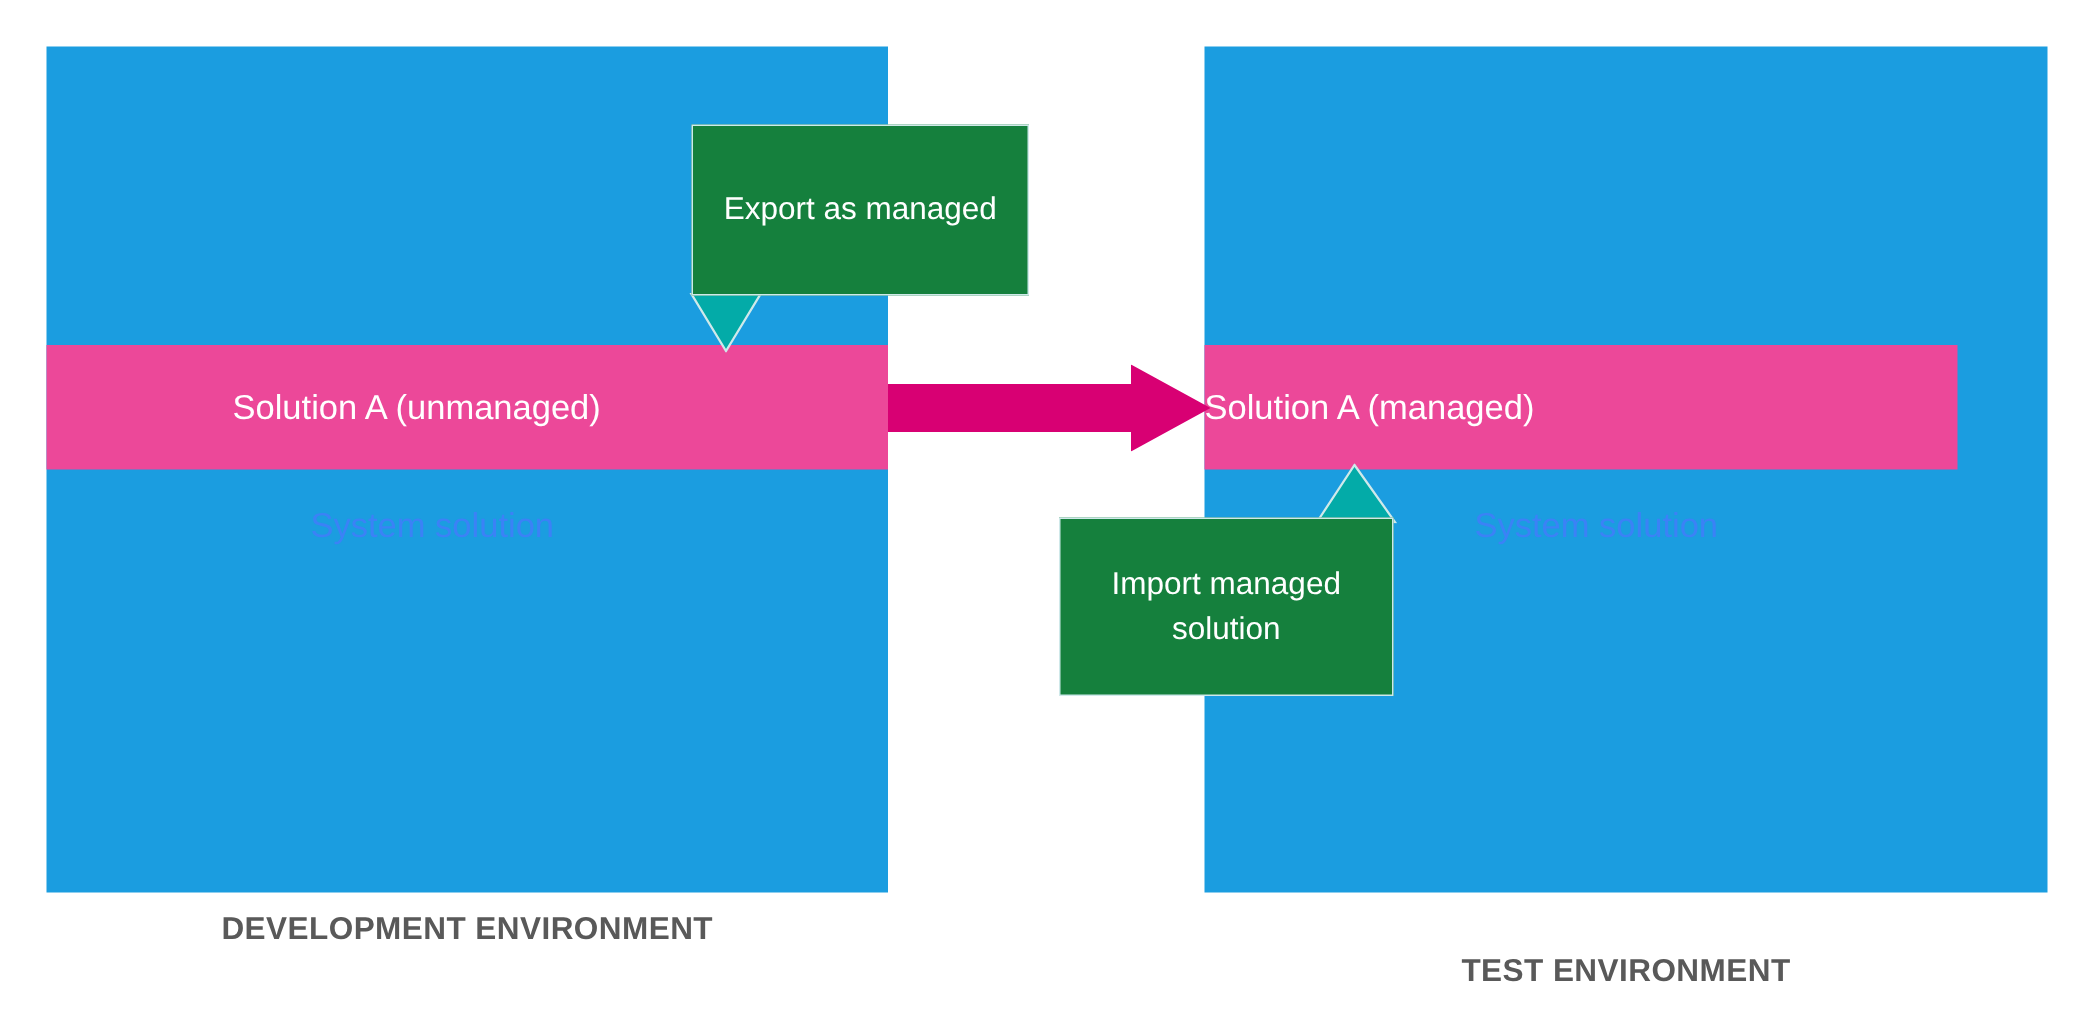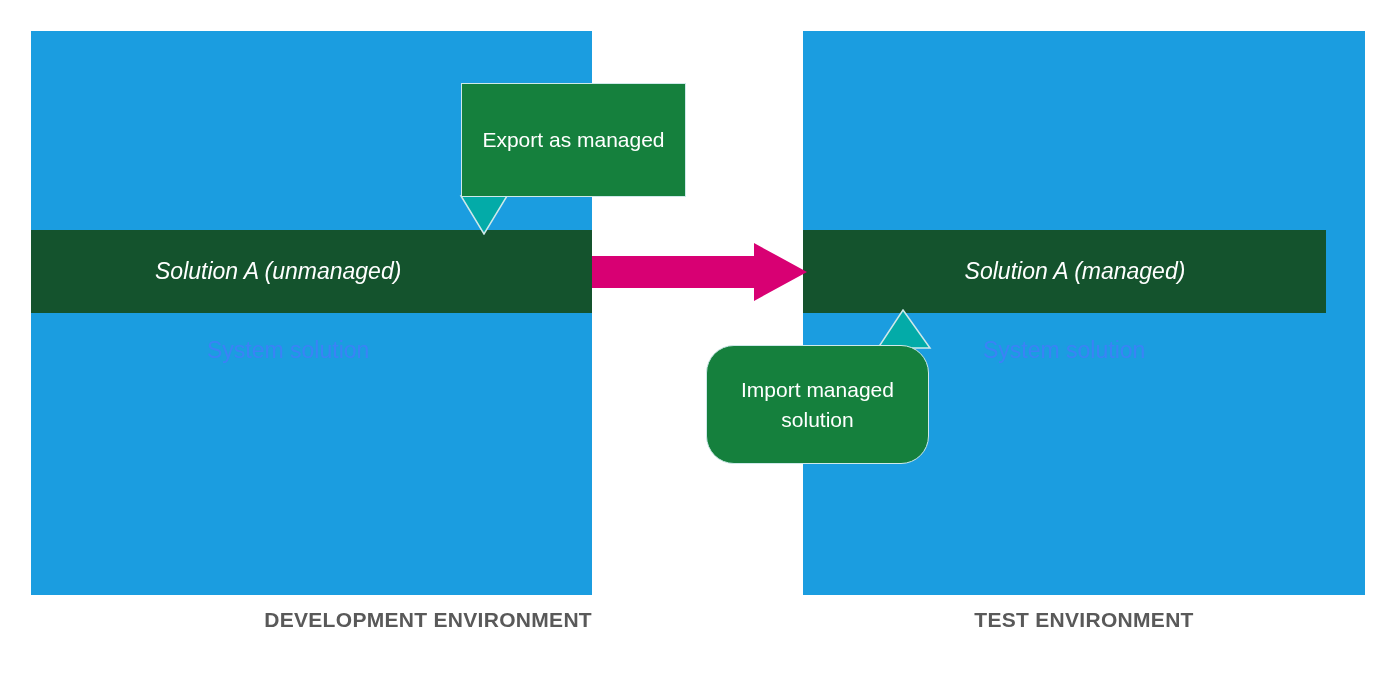--- a/index.html
+++ b/index.html
@@ -22,39 +22,36 @@
   .env-panel {
     position: absolute;
     background: #1B9DE0;
   }
   #dev-panel  { left: 31px;  top: 31px; width: 561px; height: 564px; }
   #test-panel { left: 803px; top: 31px; width: 562px; height: 564px; }
 
   
   .solution-bar {
     position: absolute;
-    background: #14532d;
+    background: #ec4899;
     display: flex;
     align-items: center;
     color: #ffffff;
     font-size: 23px;
     font-weight: 400;
     white-space: nowrap;
-    font-style: italic;
   }
   #dev-solution-bar {
     left: 31px; top: 230px; width: 561px; height: 83px;
     justify-content: flex-start;
     padding-left: 124px;
     box-sizing: border-box;
   }
   #test-solution-bar {
     left: 803px; top: 230px; width: 502px; height: 83px;
-    justify-content: center;
-    padding-left: 21px;
   }
 
   
   .system-label {
     position: absolute;
     color: #3b82f6;
     font-size: 23px;
     white-space: nowrap;
   }
   #dev-system-label  { left: 207px; top: 337px; }
@@ -81,40 +78,40 @@
     text-align: center;
     display: flex;
     align-items: center;
     justify-content: center;
     padding: 4px 8px;
   }
   #export-callout {
     left: 461px; top: 83px; width: 225px; height: 114px;
   }
   #import-callout {
-    left: 706px; top: 345px; width: 223px; height: 119px; border-radius: 28px;
+    left: 706px; top: 345px; width: 223px; height: 119px;
   }
   .callout-pointer {
     position: absolute;
   }
   #export-pointer { left: 458px; top: 195px;  width: 52px; height: 40px; }
   #import-pointer { left: 876px; top: 309px;  width: 56px; height: 40px; }
 
   
   .env-caption {
     position: absolute;
     color: #595959;
     font-size: 21px;
     font-weight: bold;
     letter-spacing: 0.3px;
     white-space: nowrap;
     text-align: center;
   }
-  #dev-caption  { left: 31px;  top: 608px; width: 561px; text-align: right; }
-  #test-caption { left: 803px; top: 608px; width: 562px; }
+  #dev-caption  { left: 31px;  top: 608px; width: 561px; }
+  #test-caption { left: 803px; top: 636px; width: 562px; }
 </style>
 </head>
 <body>
 
 <div id="canvas">
 
   <div class="env-panel" id="dev-panel"></div>
 
   <div class="solution-bar" id="dev-solution-bar">
     <span>Solution A (unmanaged)</span>

